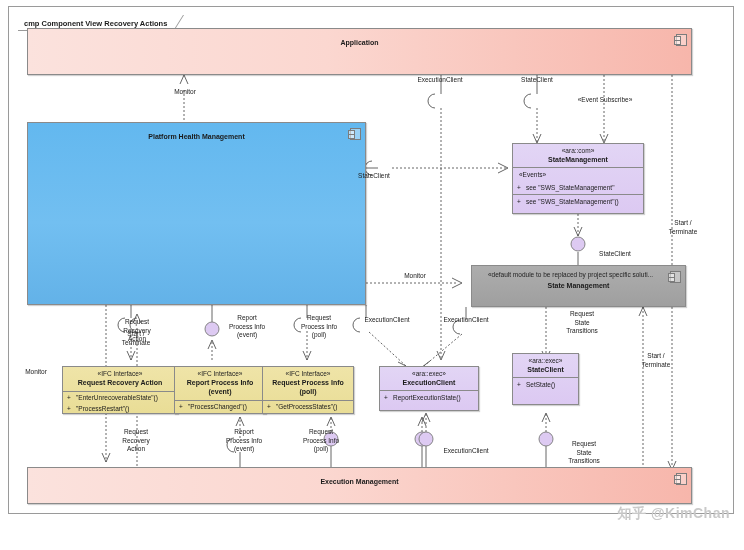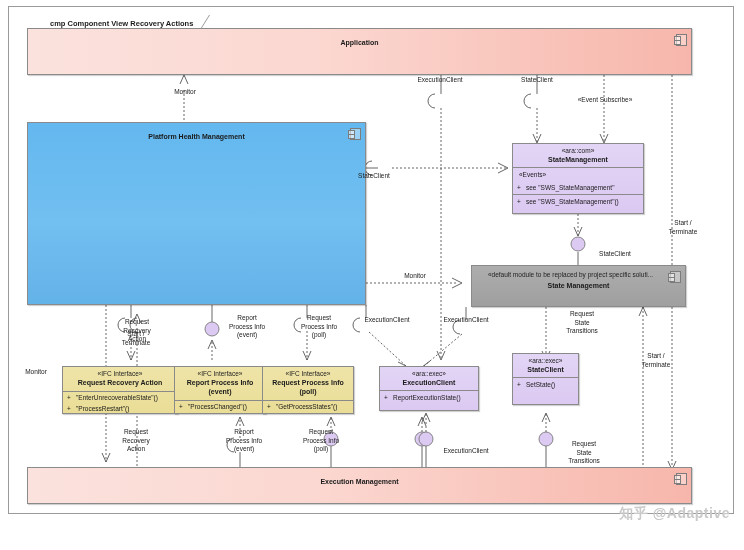--- a/index.html
+++ b/index.html
@@ -30,21 +30,20 @@
     padding: 0 22px 0 6px;
     background: #ffffff;
     border: 1px solid #9a9a9a;
     border-top: none; border-left: none;
     font-size: 7.5px;
     font-weight: bold;
     color: #1a1a1a;
     line-height: 15px;
     white-space: nowrap;
     box-sizing: border-box;
-    margin-left: 26px;
   }
   #frame-tab::after {
     content: "";
     position: absolute;
     right: -1px; top: -1px;
     width: 16px; height: 16px;
     background: #ffffff;
     border-left: 1px solid #9a9a9a;
     transform: skewX(-32deg);
     transform-origin: bottom left;
@@ -479,15 +478,15 @@
   <div class="lbl" style="left:290px; top:428px; width:62px;">Request
 Process Info
 (poll)</div>
 
   <div class="lbl" style="left:430px; top:447px; width:72px;">ExecutionClient</div>
 
   <div class="lbl" style="left:556px; top:440px; width:56px;">Request
 State
 Transitions</div>
 
-  <div id="watermark">知乎 @Adaptive</div>
+  <div id="watermark">知乎 @KimChan</div>
 
 </div>
 
 </body></html>

